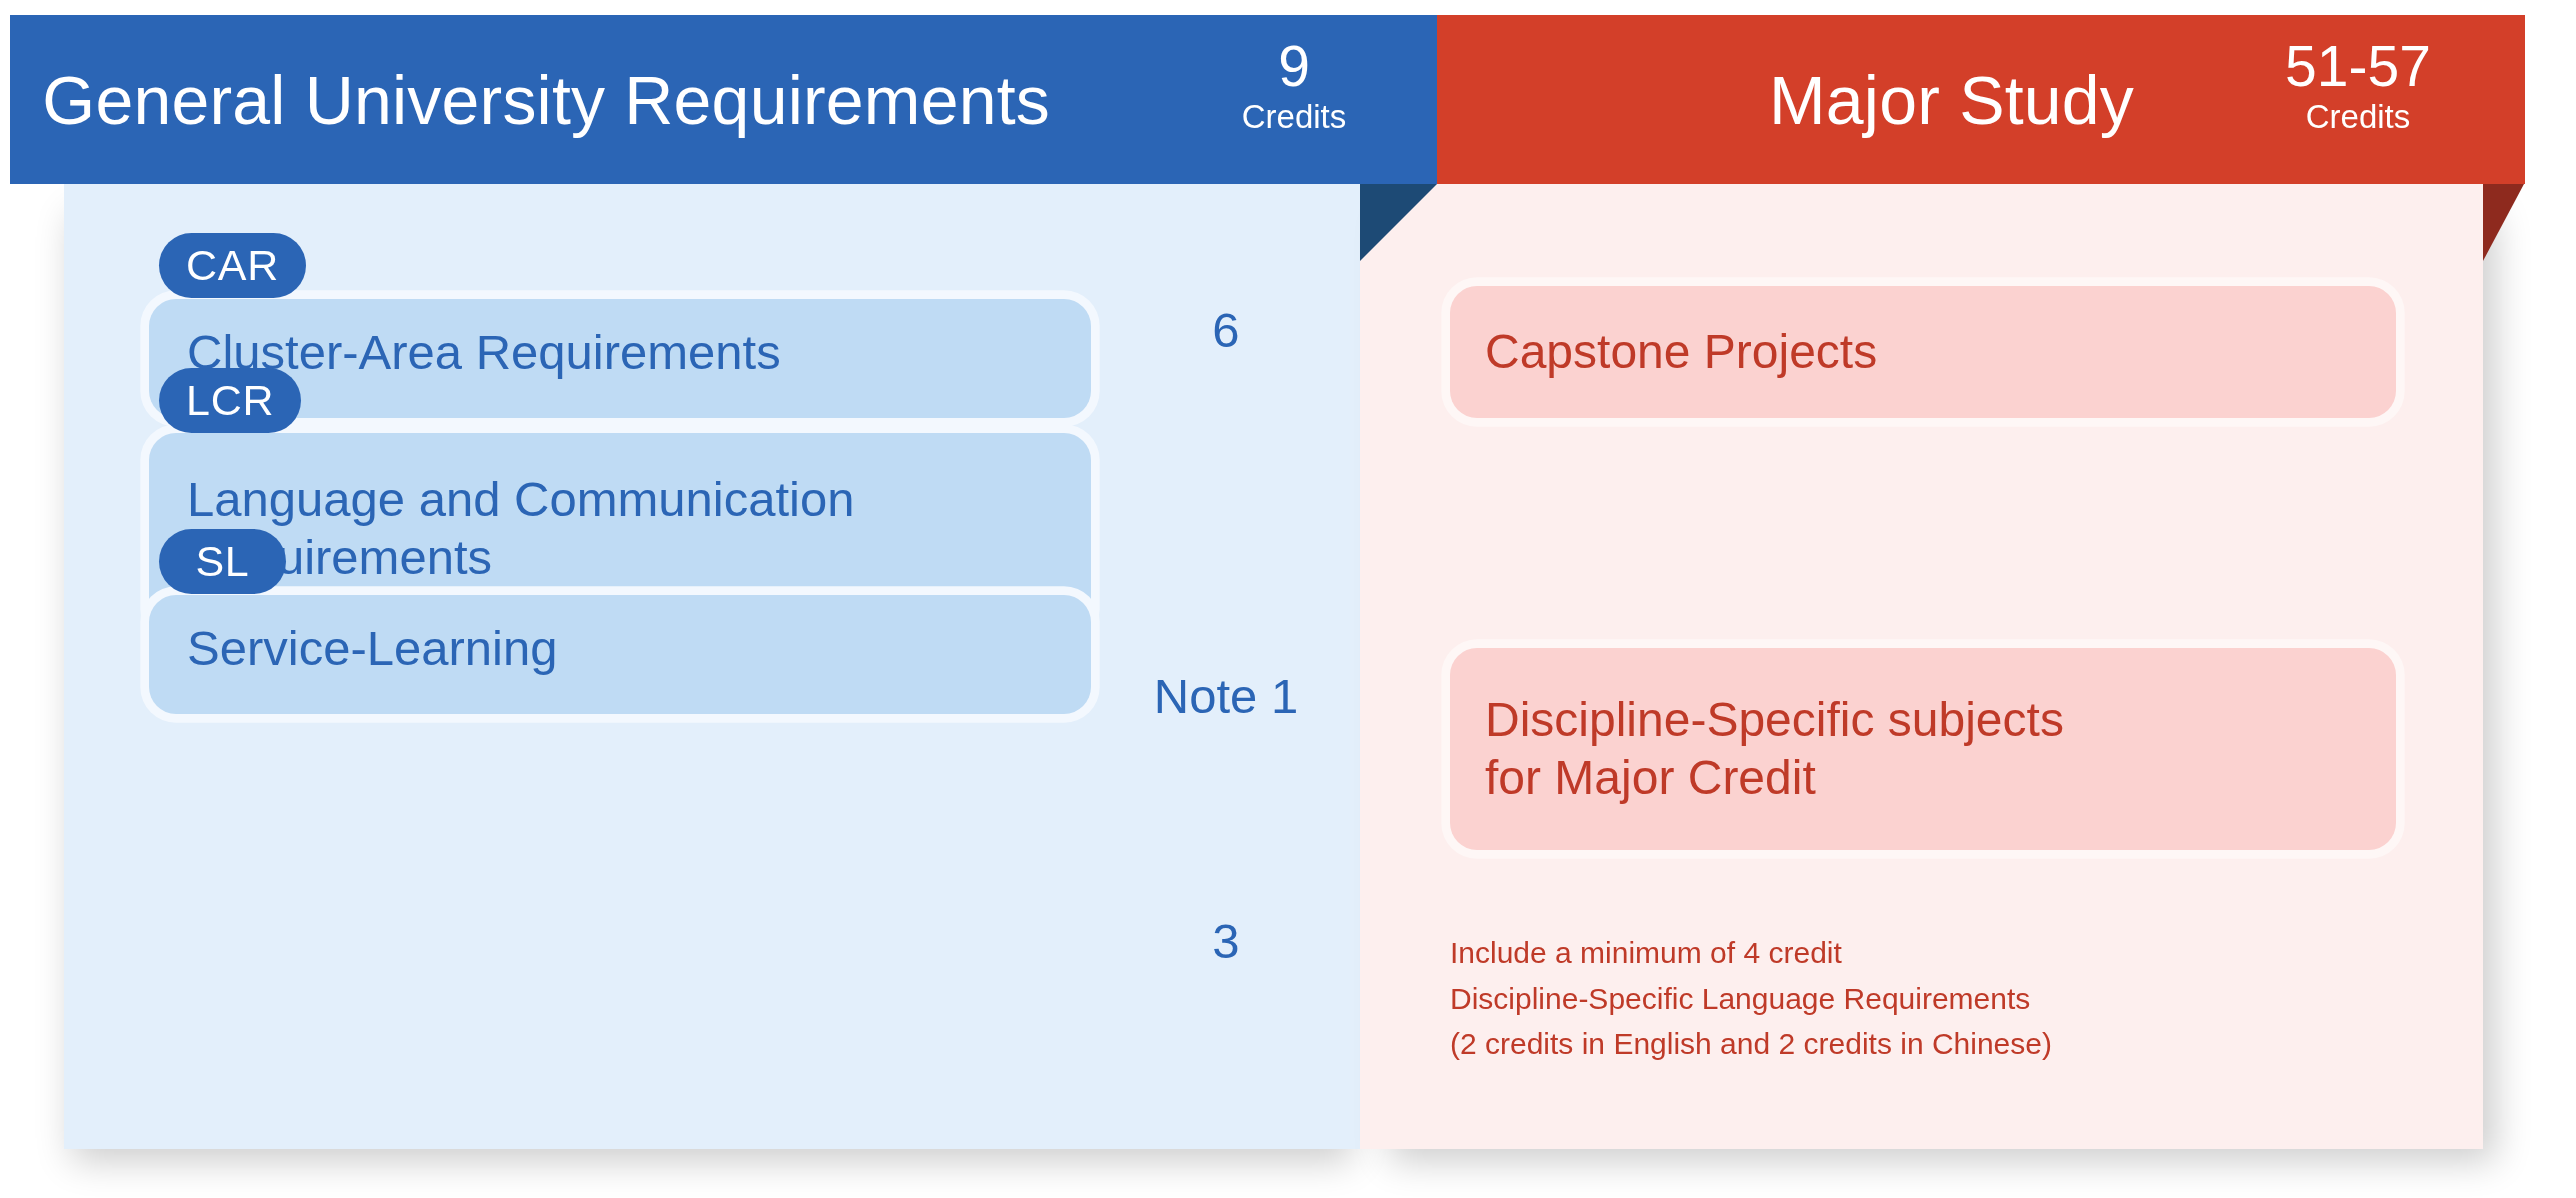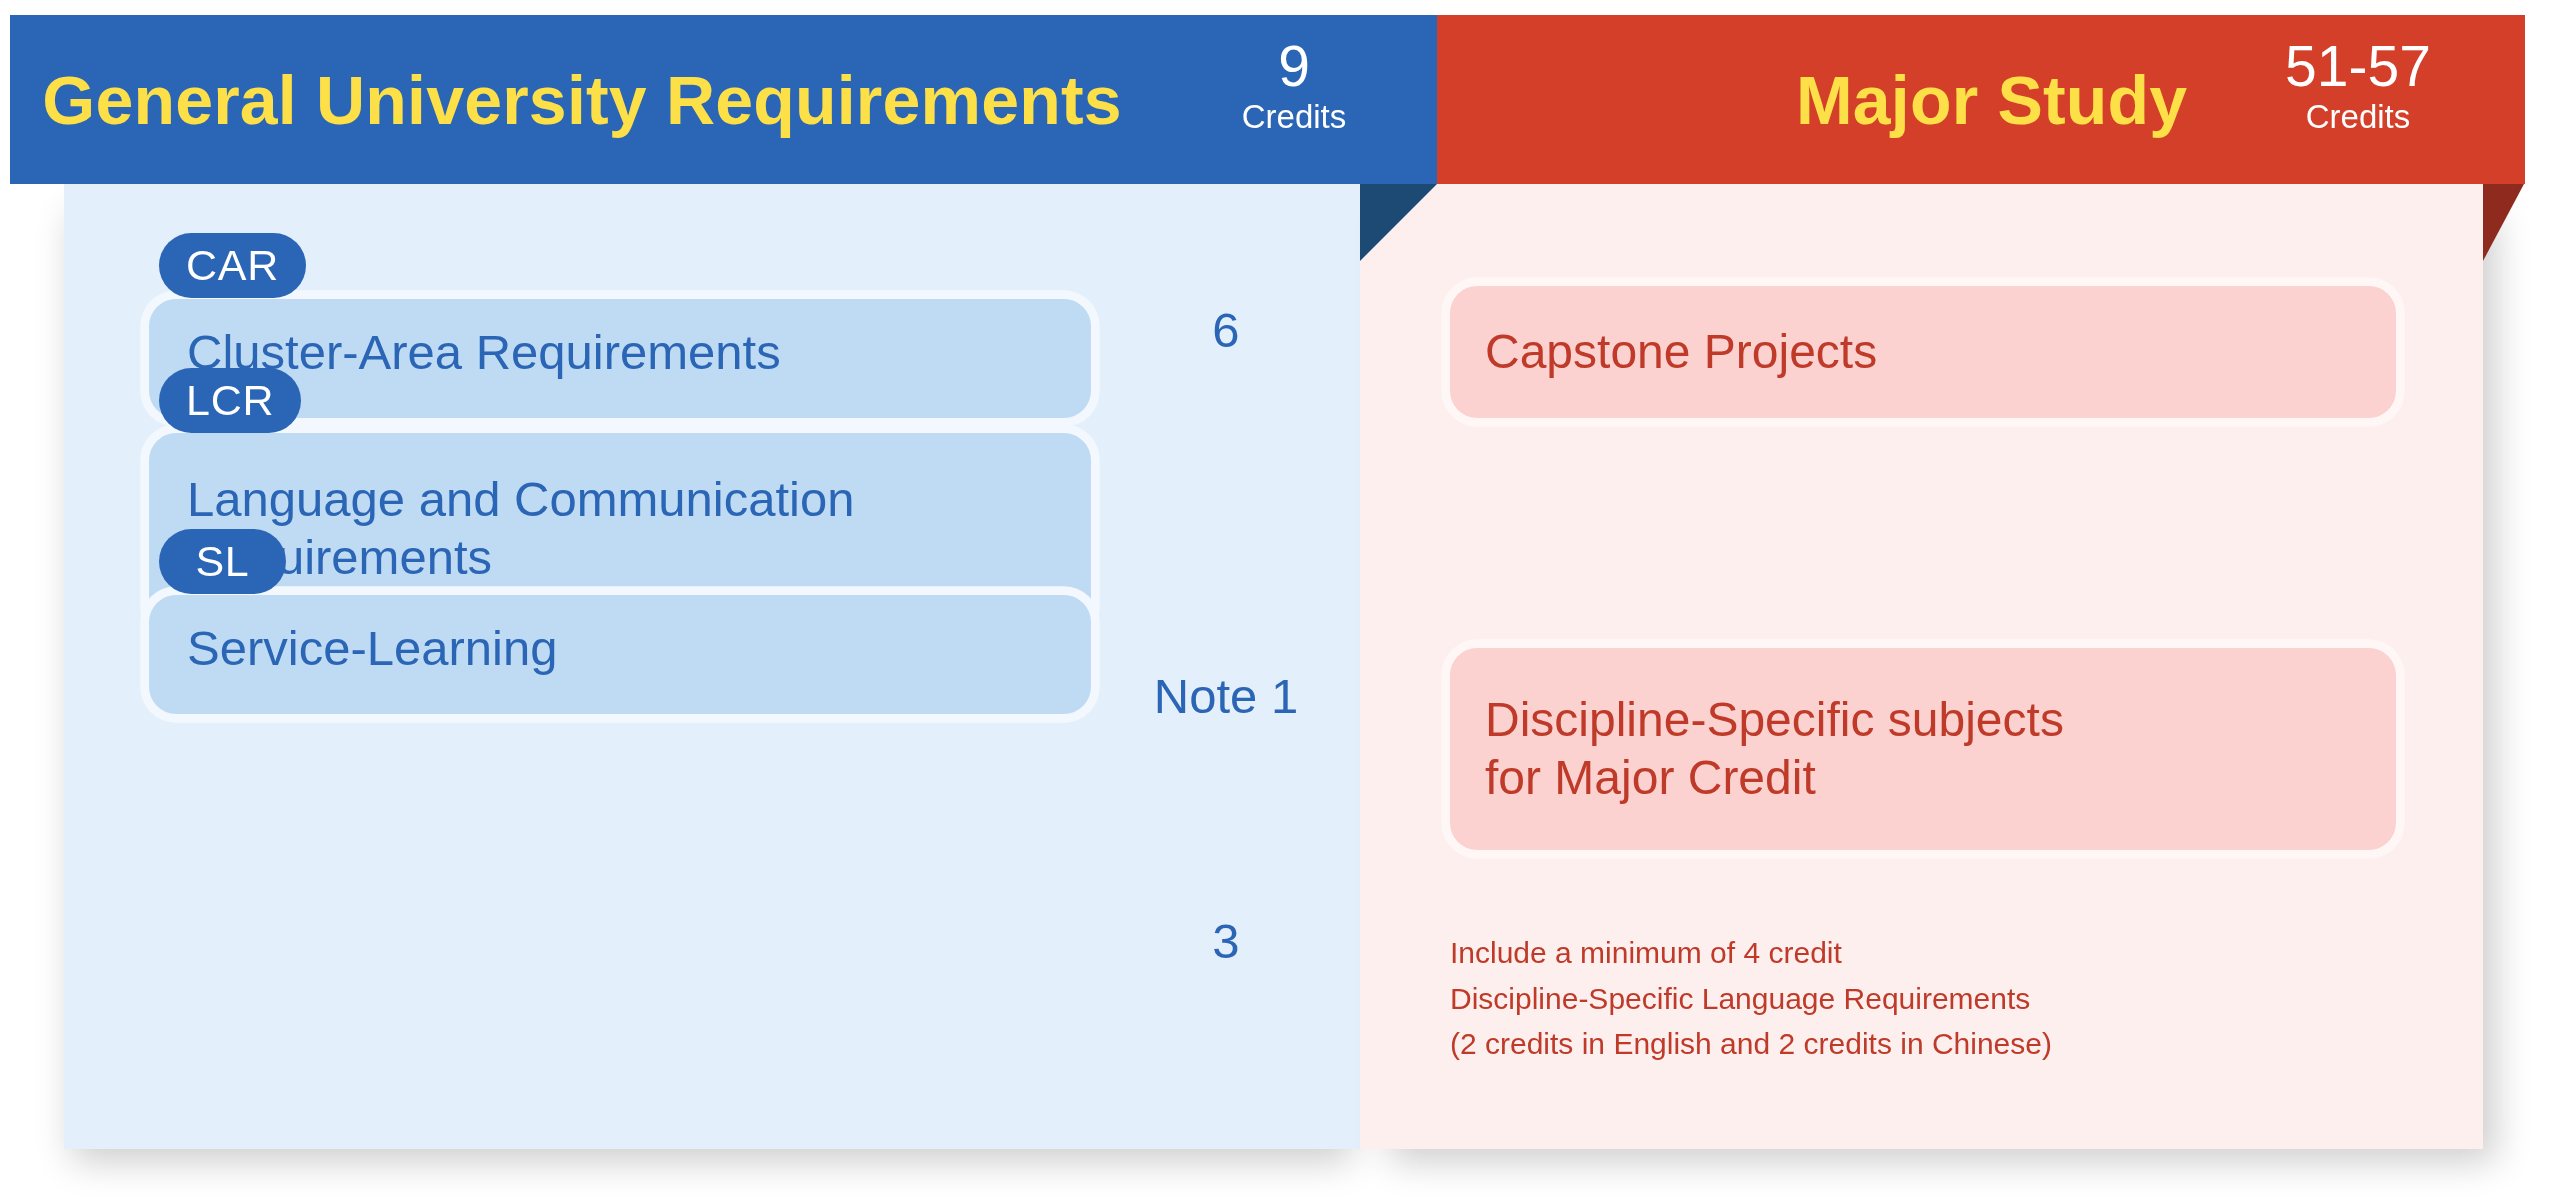--- a/index.html
+++ b/index.html
@@ -20,24 +20,24 @@
     background:#FDEFEE;
     box-shadow:20.6px 20.6px 35px -8px rgba(0,0,0,0.20);
   }
 
   
   .hdr{
     position:absolute;top:15px;height:169px;
     display:flex;align-items:center;box-sizing:border-box;
   }
   .hdr-blue{left:10.3px;width:1427px;background:#2B65B5;padding:0 0 0 32px;}
-  .hdr-red {left:1437px;width:1088px;background:#D33F29;padding-left:27px;}
+  .hdr-red {left:1437px;width:1088px;background:#D33F29;}
 
   .hdr-title{
-    color:#fde047;font-weight:700;letter-spacing:0.2px;line-height:1;
+    color:#ffffff;font-weight:400;letter-spacing:0.2px;line-height:1;
     white-space:nowrap;
   }
   .hdr-blue .hdr-title{font-size:68px;}
   .hdr-red  .hdr-title{font-size:68px;}
 
   .hdr-credit{
     position:absolute;text-align:center;color:#ffffff;line-height:1;
   }
   .hdr-credit .num{display:block;font-size:57px;font-weight:400;}
   .hdr-credit .lbl{display:block;font-size:33px;font-weight:400;margin-top:4.8px;}

